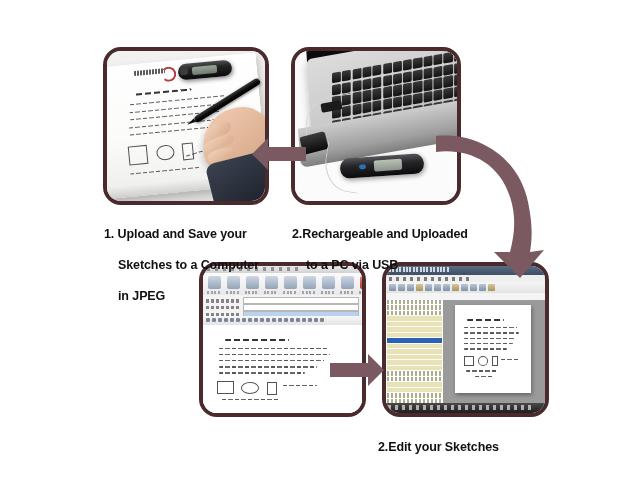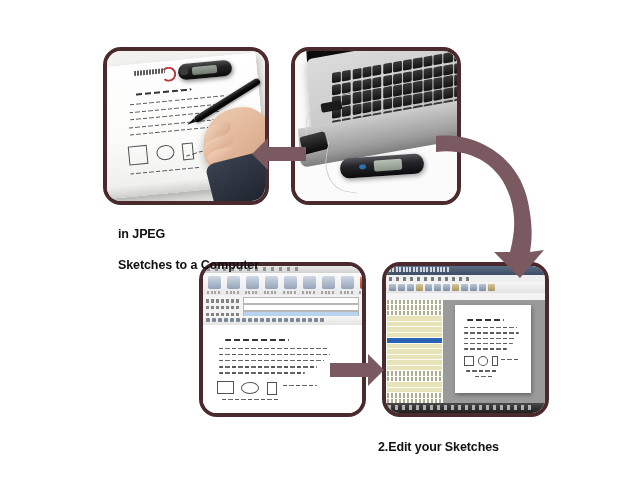--- a/index.html
+++ b/index.html
@@ -505,22 +505,23 @@
         <div class="p1-finger" style="left:6%;  top:18%; width:40%; height:20%; transform:rotate(-18deg);"></div>
         <div class="p1-finger" style="left:2%;  top:36%; width:44%; height:18%; transform:rotate(-10deg);"></div>
         <div class="p1-finger" style="left:4%;  top:54%; width:40%; height:17%; transform:rotate(-4deg);"></div>
       </div>
 
       <div class="p1-sleeve"></div>
     </div>
   </div>
 
   <div class="caption" style="left:104px; top:211px; width:190px;">
+    <div>1. Upload and Save your</div>
+    <div style="padding-left:14px;">Sketches to a Computer</div>
     <div style="padding-left:14px;">in JPEG</div>
-    <div style="padding-left:14px;">Sketches to a Computer</div>
   </div>
 
   <div class="panel" style="left:291px; top:47px; width:170px; height:158px;">
     <div class="panel-inner">
       <div class="p2-bg"></div>
 
       <div class="p2-screen"></div>
       <div class="p2-laptop"></div>
       <div class="p2-keys">
         <i></i>
@@ -597,20 +598,24 @@
       <div class="p2-dongle"></div>
       <div class="p2-strap"></div>
 
       <div class="p2-pen">
         <div class="btn"></div>
           <div class="lcd"></div>
       </div>
     </div>
   </div>
 
+  <div class="caption" style="left:292px; top:211px; width:215px;">
+    <div>2.Rechargeable and Uploaded</div>
+    <div style="padding-left:14px;">to a PC via USB</div>
+  </div>
 
   <div class="panel" style="left:199px; top:262px; width:167px; height:155px;">
     <div class="panel-inner">
       <div class="p4-bg"></div>
 
       <div class="p4-titlebar">
         <div class="t"></div>
       </div>
 
       <div class="p4-toolbar">

